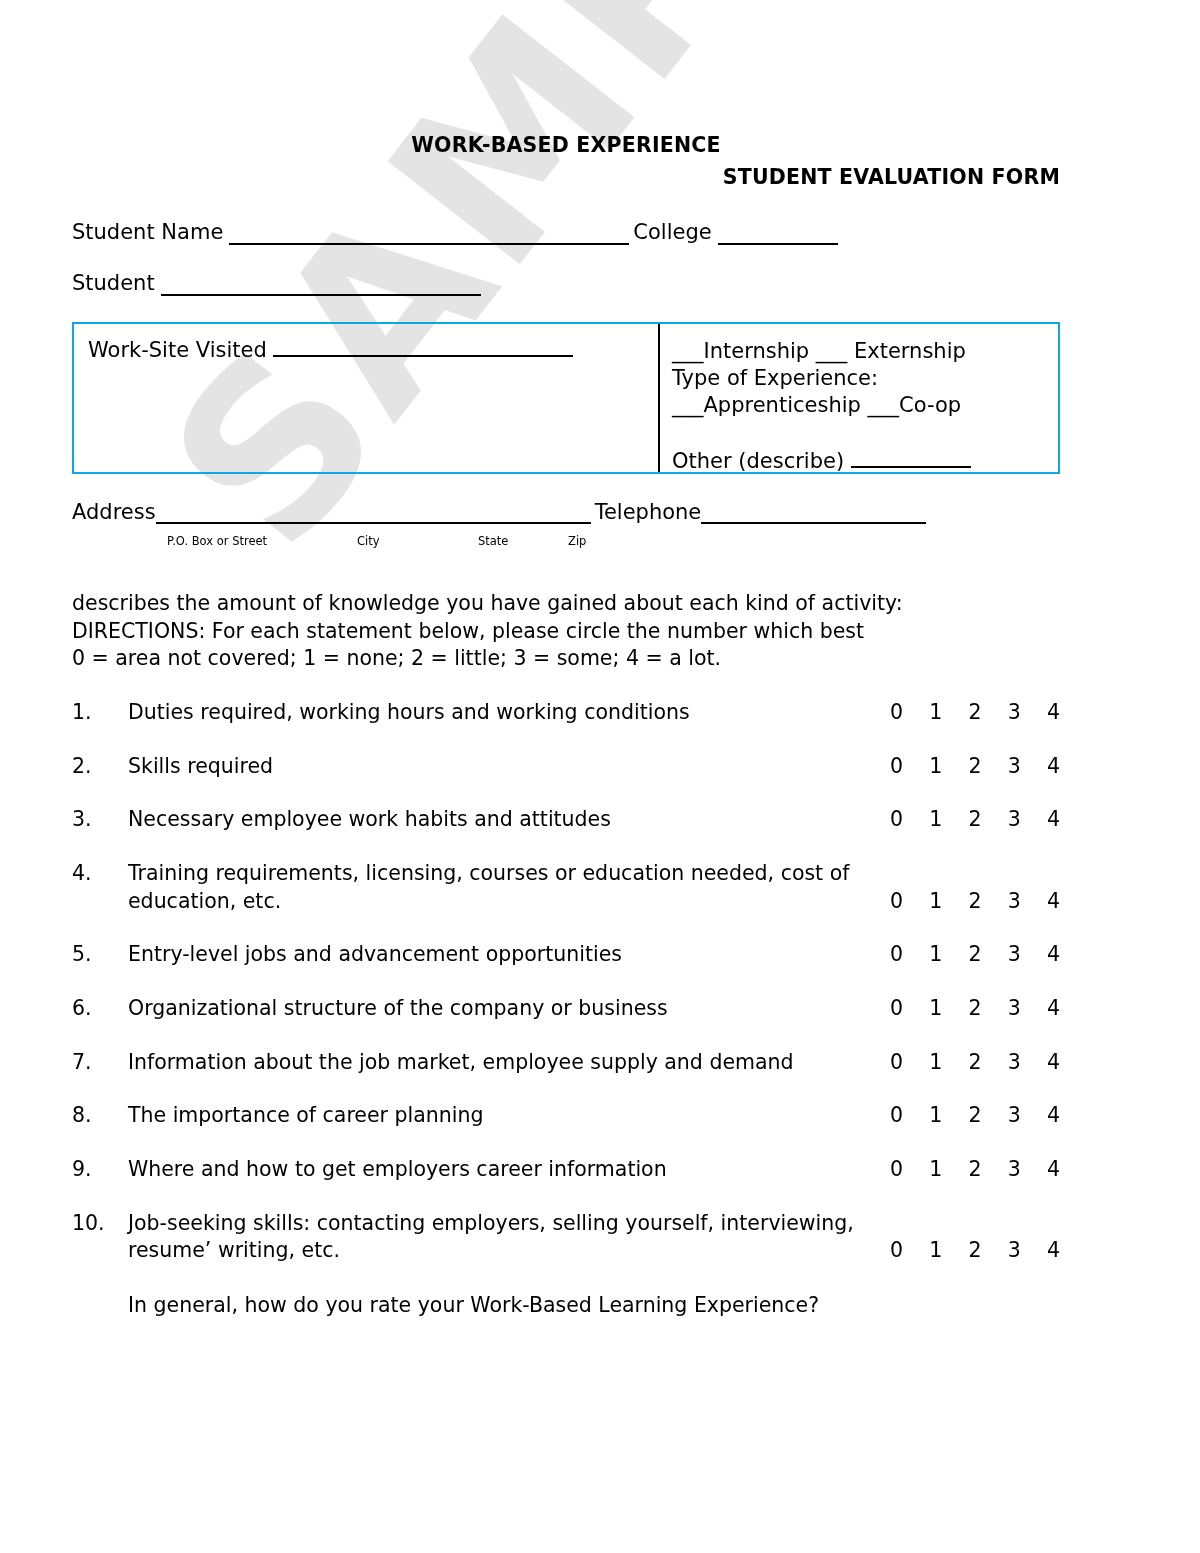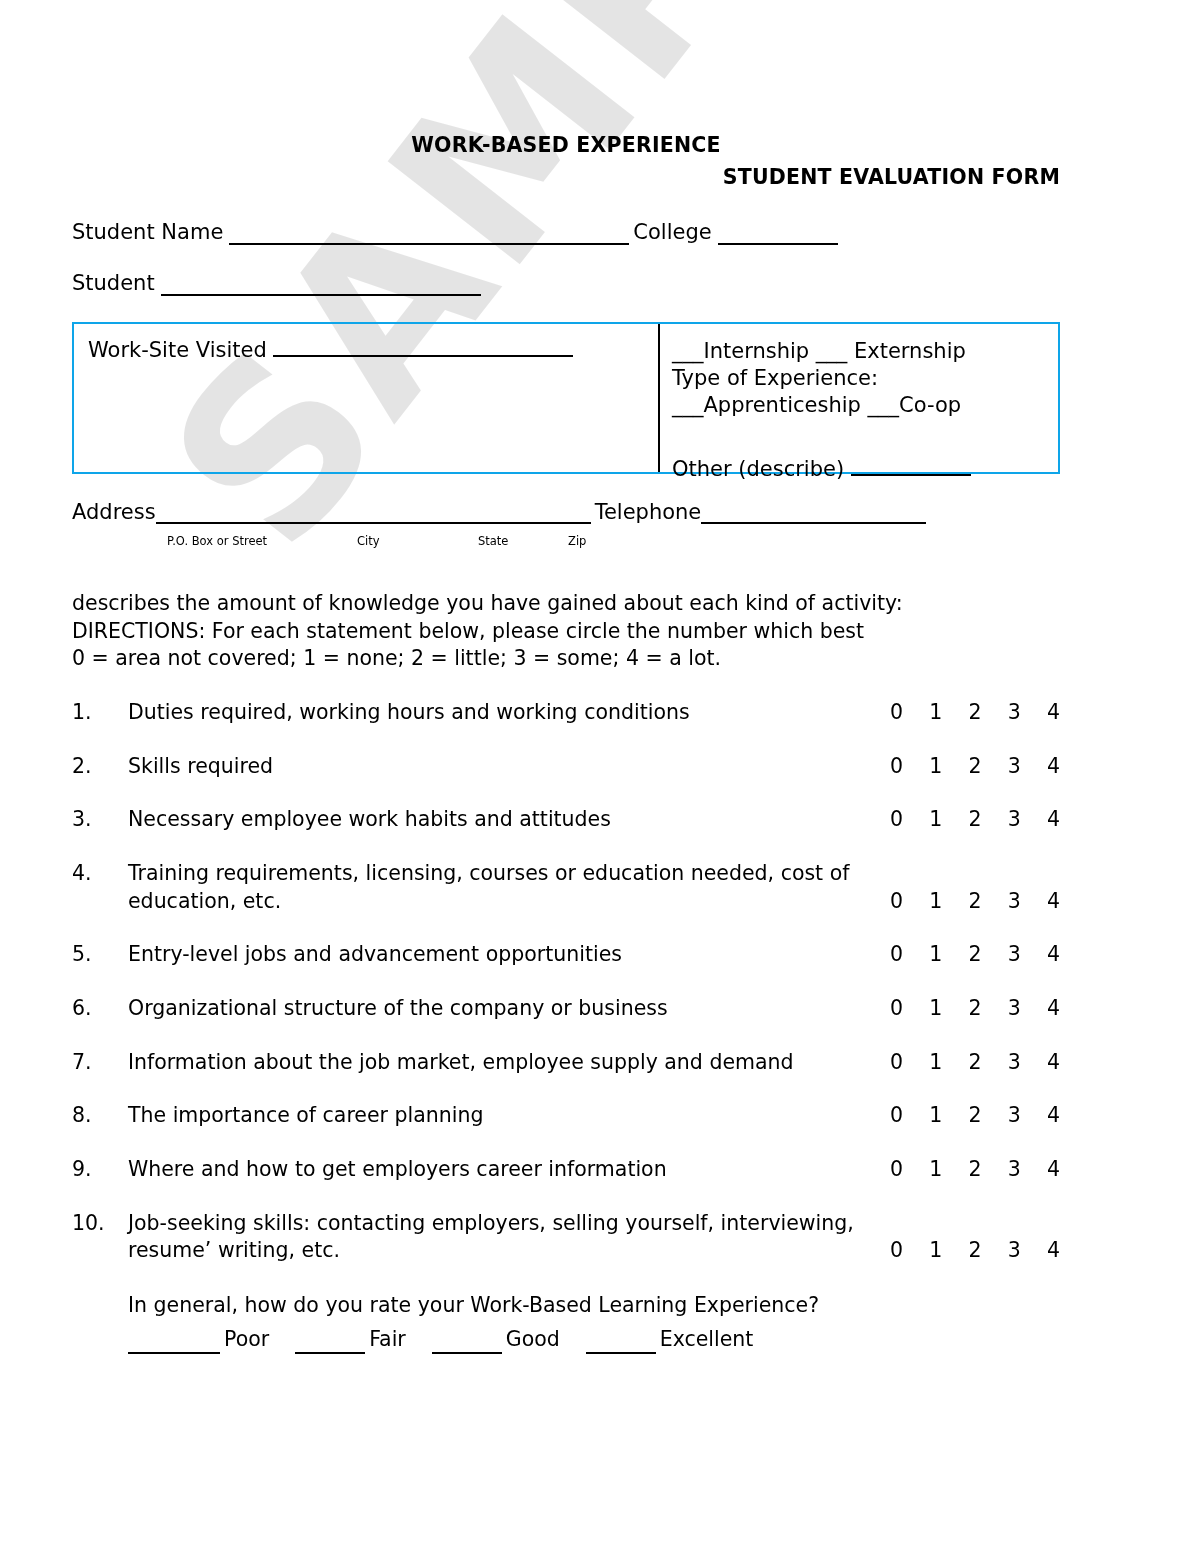--- a/index.html
+++ b/index.html
@@ -100,21 +100,21 @@
     padding: 14px 12px 0 14px;
     font-size: 21px;
   }
   .box-right {
     flex: 1;
     padding: 14px 12px 0 12px;
     font-size: 21px;
     line-height: 1.28;
   }
   .box-right .other {
-    margin-top: 37px;
+    margin-top: 29px;
     white-space: nowrap;
   }
   .addr-row {
     margin-top: 26px;
     font-size: 21px;
     display: flex;
     align-items: flex-end;
     white-space: nowrap;
   }
   .addr-captions {
@@ -347,26 +347,16 @@
             <span>1</span>
             <span>2</span>
             <span>3</span>
             <span>4</span>
           </div>
         </div>
       </div>
 
     <div class="footer">
       <div>In general, how do you rate your Work-Based Learning Experience?</div>
-      <div class="rating-line" id="ratings-container">
-          <span class="rule r-blank-long"></span>
-          <span class="opt">Poor</span>
-          <span class="rule r-blank"></span>
-          <span class="opt">Fair</span>
-          <span class="rule r-blank"></span>
-          <span class="opt">Good</span>
-          <span class="rule r-blank"></span>
-          <span class="opt">Excellent</span>
-        </div>
     </div>
 
   </div>
 </div>
 
 </body></html>

